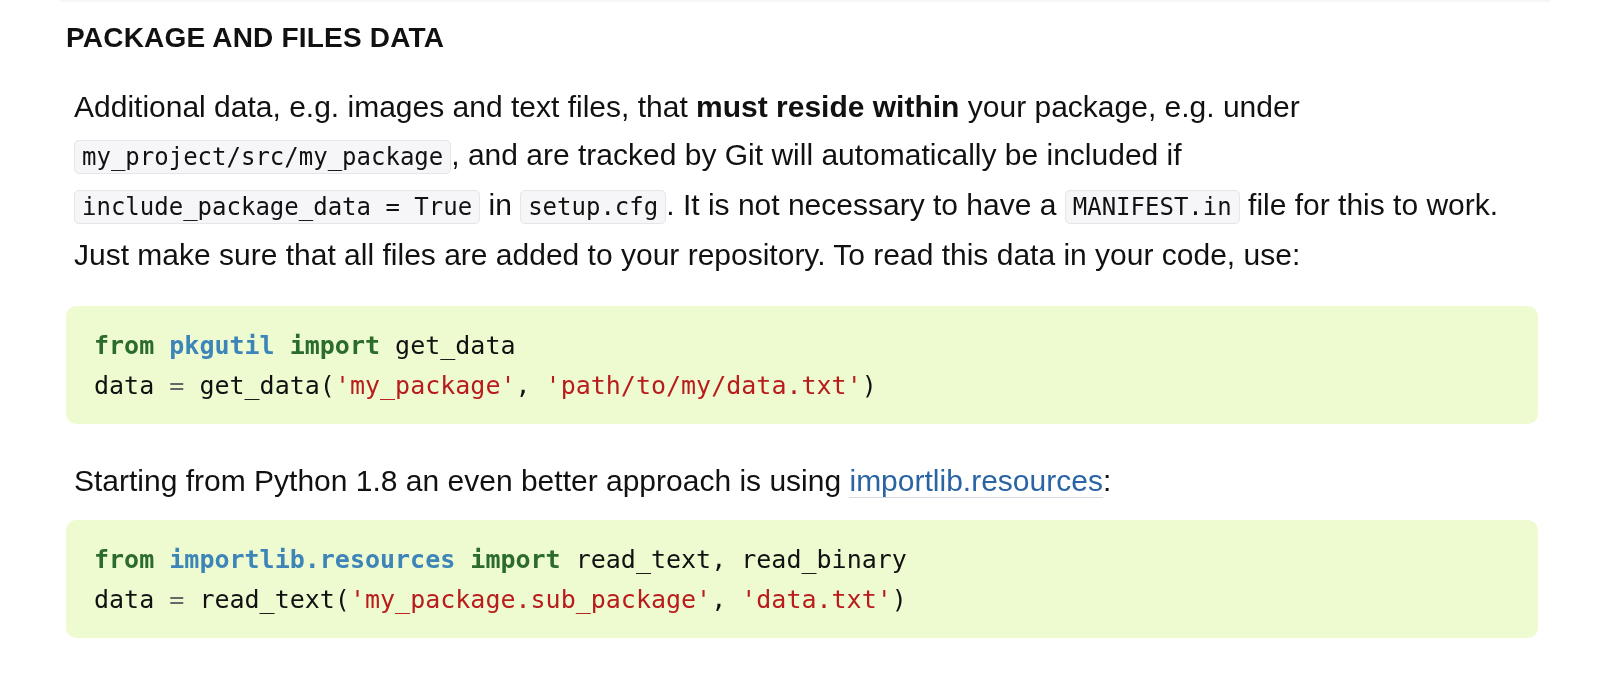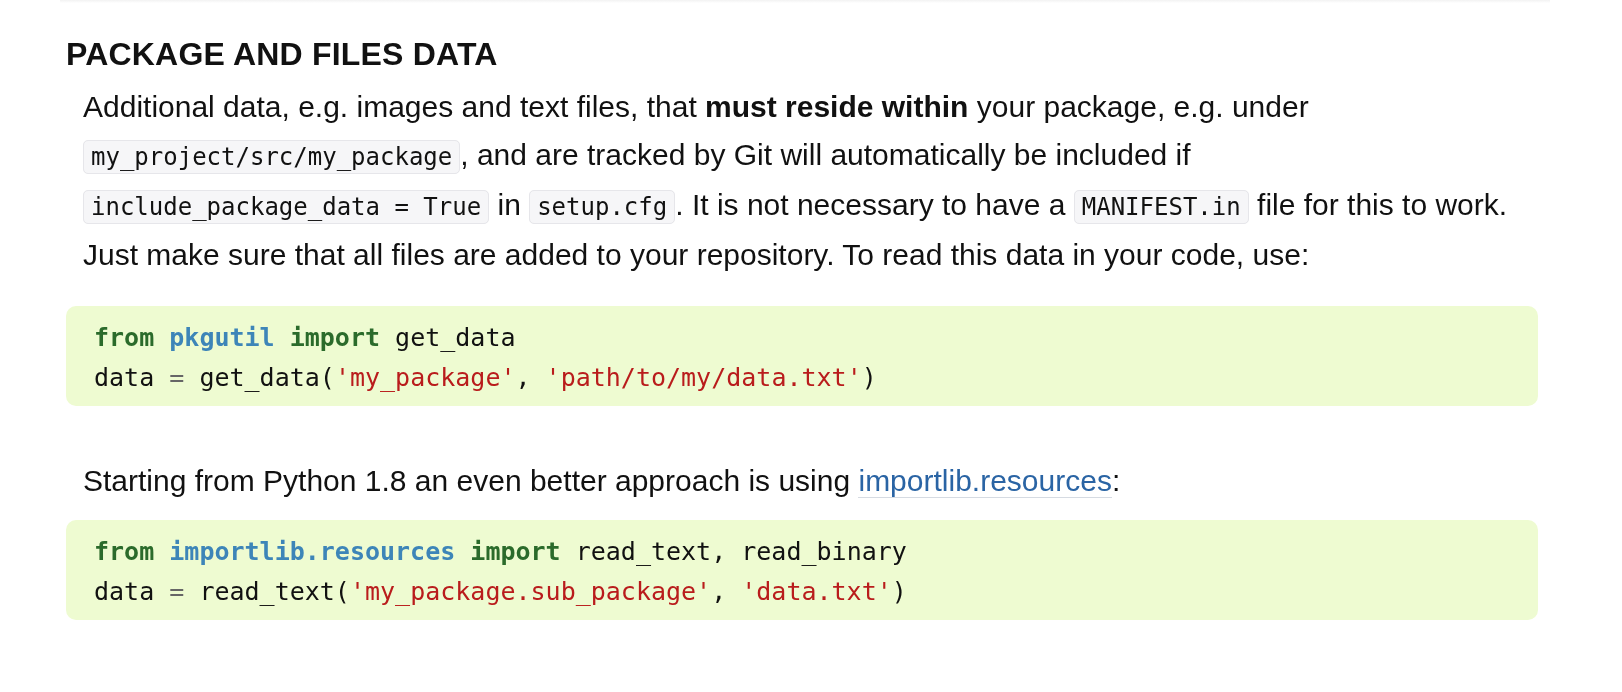--- a/index.html
+++ b/index.html
@@ -25,31 +25,31 @@
   }
   .content {
     position: absolute;
     left: 66px;
     top: 0;
     width: 1472px;
   }
   .section-heading {
     margin: 0;
     position: absolute;
-    top: 38px;
+    top: 22px;
     left: 0;
-    font-size: 32px;
+    font-size: 28px;
     font-weight: bold;
     letter-spacing: 0.2px;
     color: #111111;
     line-height: 32px;
   }
   .para {
     position: absolute;
-    left: 17px;
+    left: 8px;
     width: 1472px;
     font-size: 30px;
     line-height: 48px;
     color: #111111;
     margin: 0;
   }
   .para-1 { top: 83px; }
   .para-2 { top: 457px; }
   .para strong { font-weight: bold; }
   .inline-code {
@@ -65,25 +65,25 @@
   .link {
     color: #2a64a4;
     text-decoration: none;
     border-bottom: 1px solid #d6dbe2;
     cursor: pointer;
   }
   .code-block {
     position: absolute;
     left: 0;
     width: 1472px;
-    height: 100px;
+    height: 118px;
     background: #eefbd1;
     border-radius: 10px;
     box-sizing: border-box;
-    padding: 12px 28px 0 28px;
+    padding: 20px 28px 0 28px;
     font-family: "DejaVu Sans Mono", monospace;
     font-size: 25px;
     line-height: 40px;
     color: #111111;
     white-space: pre;
   }
   .code-1 { top: 306px; }
   .code-2 { top: 520px; }
   .code-line { display: block; height: 40px; }
   .tok-kw { color: #2b6b2b; font-weight: bold; }

